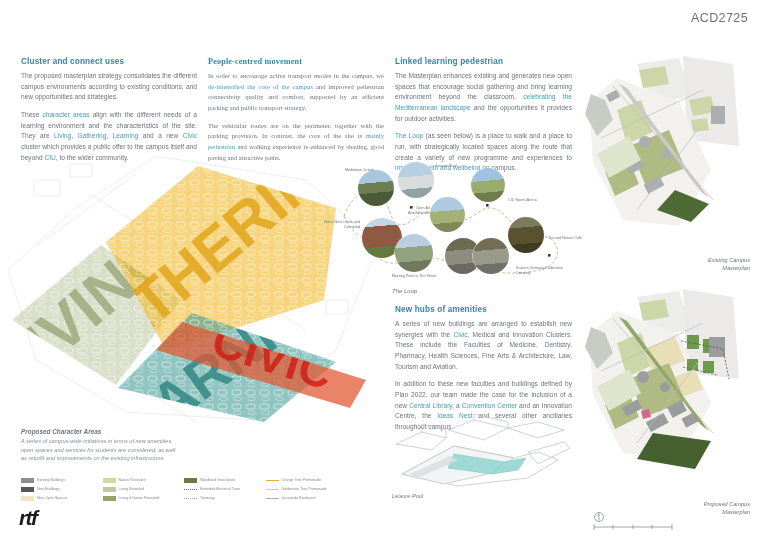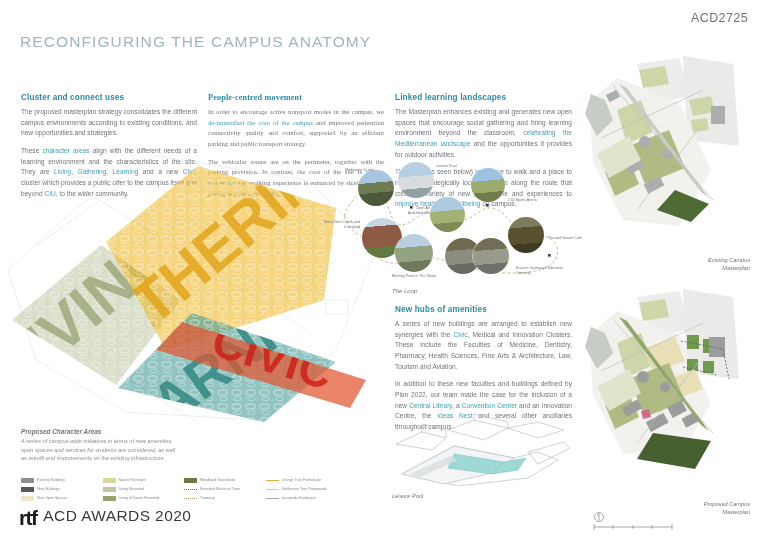--- a/index.html
+++ b/index.html
@@ -15,21 +15,21 @@
   .board-code {
     position: absolute; top: 11px; right: 20px;
     font-size: 12.5px; letter-spacing: .4px; color: #6d7276;
   }
   .board-title {
     position: absolute; top: 33px; left: 20px;
     font-size: 15.5px; letter-spacing: 1.1px; color: #9fb4bd; font-weight: 400;
   }
 
   
-  .col { position: absolute; top: 57px; margin-top: 36px; }
+  .col { position: absolute; top: 57px; }
   .col-1 { left: 21px;  width: 176px; }
   .col-2 { left: 208px; width: 176px; font-family: Liberation Serif, serif; }
   .col-3 { left: 395px; width: 177px; }
   .col-4 { position:absolute; left: 395px; top: 305px; width: 177px; }
 
   .col h2, .col-4 h2 {
     font-size: 8.2px; font-weight: 700; color: #2b8ba3;
     letter-spacing: .15px; margin-bottom: 5px;
   }
   .col p, .col-4 p {
@@ -60,21 +60,21 @@
     display: grid; grid-template-columns: repeat(4, 1fr); gap: 2px 6px;
     grid-auto-flow: column; grid-template-rows: repeat(3, 7px);
   }
   .lg-item { display:flex; align-items:center; gap: 3px; }
   .lg-sw { width: 13px; height: 5px; flex: 0 0 13px; }
   .lg-sw.line { height: 0; border-top: 1.4px solid currentColor; }
   .lg-sw.dot  { height: 0; border-top: 1.6px dotted currentColor; }
   .lg-tx { font-size: 3.6px; color: #83888c; line-height: 1; white-space: nowrap; }
 
   
-  .brand { position:absolute; left: 19px; top: 507px; display:flex; gap: 7px; }
+  .brand { position:absolute; left: 19px; top: 507px; display:flex; align-items:center; gap: 7px; font-style: italic; }
   .rtf-mark { font-size: 21px; font-weight: 800; color: #1c1c1c; letter-spacing: -1.6px; line-height: 1; }
   .brand-text { font-size: 15.5px; color: #3a3a3a; letter-spacing: .4px; }
 
   
   .loop { position:absolute; left: 340px; top: 162px; width: 252px; height: 128px; }
   .loop svg { position:absolute; inset:0; width:100%; height:100%; }
   .loop-node {
     position:absolute; border-radius: 50%; overflow:hidden;
     box-shadow: 0 0 0 .6px rgba(255,255,255,.9);
   }
@@ -106,36 +106,35 @@
   .map-cap.top { top: 256px; }
   .map-cap.bot { top: 500px; }
   .scalebar { position:absolute; left: 592px; top: 512px; }
 </style>
 </head>
 <body>
 
 <div class="board">
 
   <div class="board-code">ACD2725</div>
-  <div class="board-title">RECONFIGURING THE CAMPUS ANATOMY</div>
 
   <div class="col col-1">
     <h2>Cluster and connect uses</h2>
     <p>The proposed masterplan strategy consolidates the different campus environments according to existing conditions, and new opportunities and strategies.</p>
     <p>These <span class="hl">character areas</span> align with the different needs of a learning environment and the characteristics of the site. They are <span class="hl">Living</span>, <span class="hl">Gathering</span>, <span class="hl">Learning</span> and a new <span class="hl">Civic</span> cluster which provides a public offer to the campus itself and beyond <span class="hl">CIU</span>, to the wider community.</p>
   </div>
 
   <div class="col col-2">
     <h2>People-centred movement</h2>
     <p>In order to encourage active transport modes in the campus, we <span class="hl">de-intensified the core of the campus</span> and improved pedestrian connectivity quality and comfort, supported by an efficient parking and public transport strategy.</p>
     <p>The vehicular routes are on the perimeter, together with the parking provision. In contrast, the core of the site is <span class="hl">mainly pedestrian</span> and walking experience is enhanced by shading, good paving and attractive paths.</p>
   </div>
 
   <div class="col col-3">
-    <h2>Linked learning landscapes</h2>
+    <h2>Linked learning pedestrian</h2>
     <p>The Masterplan enhances existing and generates new open spaces that encourage social gathering and bring learning environment beyond the classroom, <span class="hl">celebrating the Mediterranean landscape</span> and the opportunities it provides for outdoor activities.</p>
     <p><span class="hl">The Loop</span> (as seen below) is a place to walk and a place to run, with strategically located spaces along the route that create a variety of new programme and experiences to <span class="hl">improve health and wellbeing</span> on campus.</p>
   </div>
 
   <div class="col-4">
     <h2>New hubs of amenities</h2>
     <p>A series of new buildings are arranged to establish new synergies with the <span class="hl">Civic</span>, Medical and Innovation Clusters. These include the Faculties of Medicine, Dentistry, Pharmacy, Health Sciences, Fine Arts &amp; Architecture, Law, Tourism and Aviation.</p>
     <p>In addition to these new faculties and buildings defined by Plan 2022, our team made the case for the inclusion of a new <span class="hl">Central Library</span>, a <span class="hl">Convention Center</span> and an Innovation Centre, the <span class="hl">Ideas Nest</span> and several other ancillaries throughout campus.</p>
   </div>
 
@@ -259,21 +258,20 @@
         <span class="lg-tx">Goldenrain Tree Promenade</span>
       </div>
       <div class="lg-item">
         <span class="lg-sw line" style="color: rgb(169, 169, 192);"></span>
         <span class="lg-tx">Jacaranda Boulevard</span>
       </div>
     </div>
 
   <div class="brand">
     <span class="rtf-mark">rtf</span>
-    <span class="brand-text">ACD AWARDS 2020</span>
   </div>
 
   <div class="loop">
     <svg viewBox="0 0 252 128">
       <path d="M4 54 C14 30 26 24 40 34 C52 42 48 58 58 62 C70 66 78 50 92 48
                C104 46 110 58 122 58 C134 58 140 44 152 46 C166 48 170 64 182 70
                C196 77 206 70 214 80 C222 90 216 104 200 108 C182 112 160 112 140 108
                C118 104 104 96 88 96 C70 96 58 104 46 100 C32 96 30 80 20 74 C12 69 8 64 4 54 Z" fill="none" stroke="#cbb99a" stroke-width="1" stroke-dasharray="3 2.2"></path>
       <g fill="#3a3a3a">
         <rect x="38" y="30" width="2.6" height="2.6"></rect>

